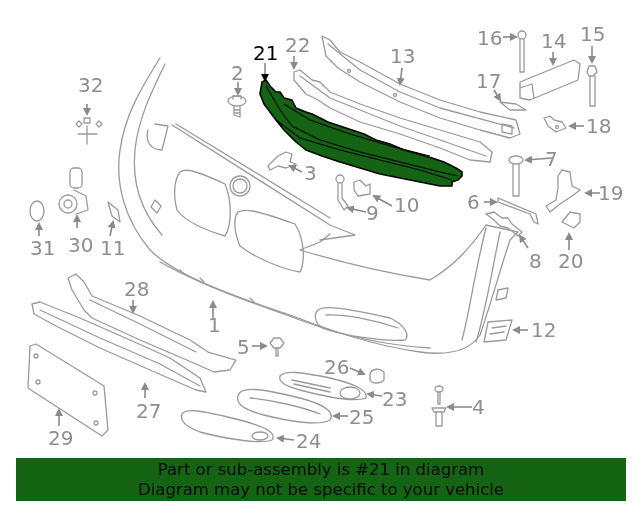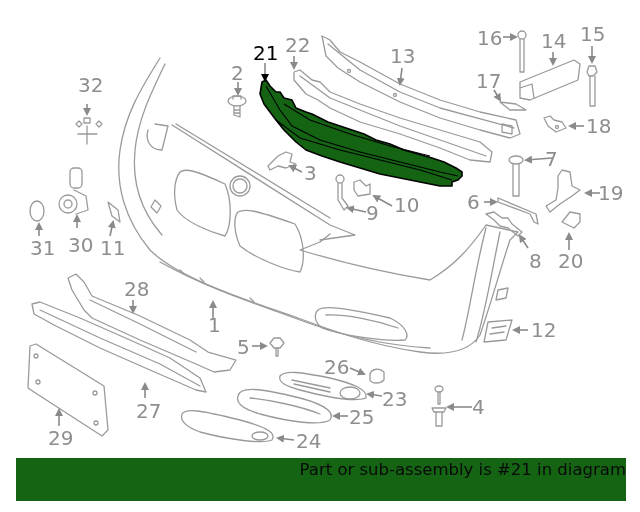--- a/index.html
+++ b/index.html
@@ -6,21 +6,21 @@
   body { width:640px; height:512px; position:relative; overflow:hidden; font-family:"DejaVu Sans", sans-serif; }
   #diagram { position:absolute; left:0; top:0; width:640px; height:512px; }
   .ln { fill:none; stroke:#9a9a9a; stroke-width:1.3; stroke-linejoin:round; stroke-linecap:round; }
   .lnf { fill:#ffffff; stroke:#9a9a9a; stroke-width:1.3; stroke-linejoin:round; }
   .arrow { stroke:#8a8a8a; stroke-width:1.6; fill:none; }
   .ah { fill:#8a8a8a; }
   .lbl { font-family:"DejaVu Sans", sans-serif; font-size:20px; fill:#8e8e8e; }
   .lbl-hi { font-family:"DejaVu Sans", sans-serif; font-size:20px; fill:#000000; }
   .hi-part { fill:#146414; stroke:#000000; stroke-width:1.6; stroke-linejoin:round; }
   .hi-line { fill:none; stroke:#000; stroke-width:1.1; }
-  #banner { position:absolute; left:16px; top:458px; width:610px; height:43px; background:#146414; color:#0a0a0a; text-align:right; font-size:16.5px; line-height:20px; padding-top:2px; box-sizing:border-box; font-family:"DejaVu Sans", sans-serif; }
+  #banner { position:absolute; left:16px; top:458px; width:610px; height:43px; background:#146414; color:#0a0a0a; text-align:center; font-size:16.5px; line-height:20px; padding-top:2px; box-sizing:border-box; font-family:"DejaVu Sans", sans-serif; }
   #banner div { white-space:nowrap; }
 </style>
 </head>
 <body>
 
 <svg id="diagram" viewBox="0 0 640 512" xmlns="http://www.w3.org/2000/svg">
   <defs>
     <marker id="arr" markerWidth="8" markerHeight="8" refX="6" refY="4" orient="auto" markerUnits="userSpaceOnUse">
       <path d="M0,0 L8,4 L0,8 z" class="ah"></path>
     </marker>
@@ -274,13 +274,14 @@
     <text class="lbl" x="382" y="406">23</text>
     <text class="lbl" x="349" y="424">25</text>
     <text class="lbl" x="296" y="448">24</text>
     <text class="lbl" x="472" y="414">4</text>
     <text class="lbl" x="531" y="337">12</text>
   </g>
 </svg>
 
 <div id="banner">
   <div>Part or sub-assembly is #21 in diagram</div>
+  <div>Diagram may not be specific to your vehicle</div>
 </div>
 
 </body></html>

